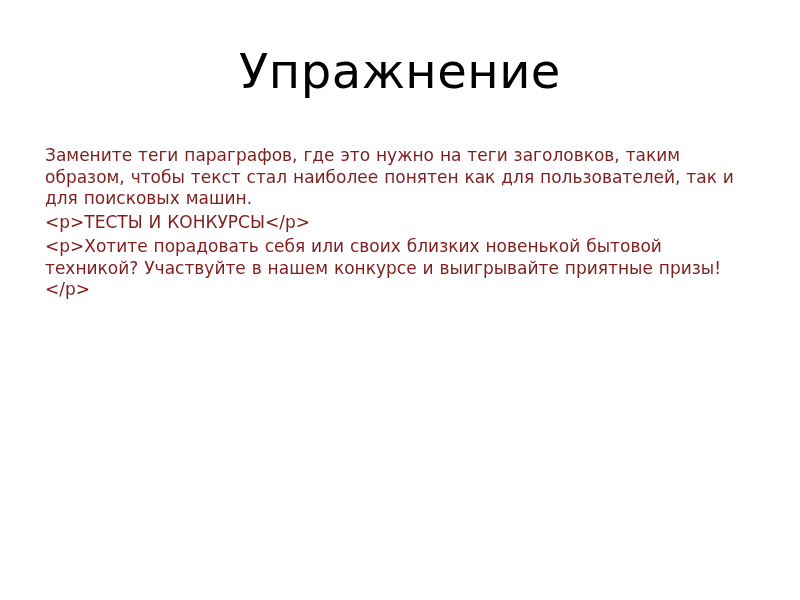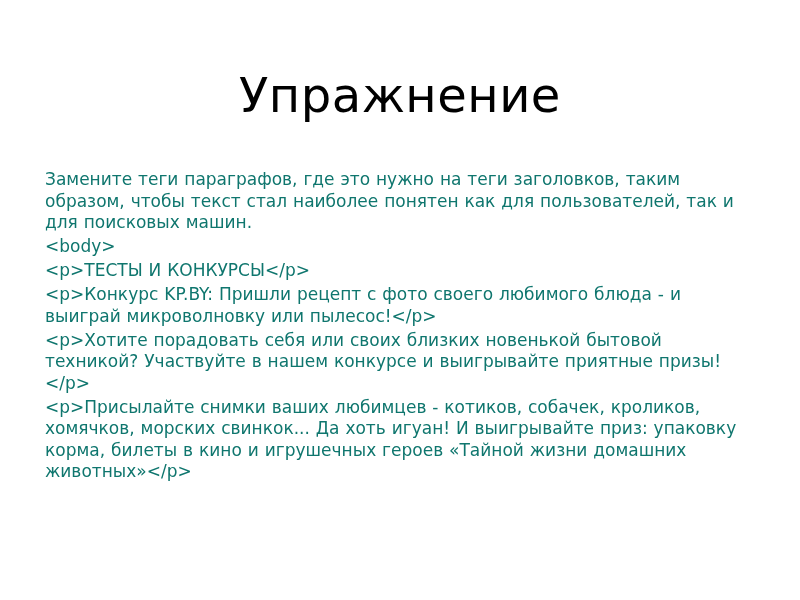--- a/index.html
+++ b/index.html
@@ -10,47 +10,44 @@
     .slide {
       position: relative;
       width: 800px;
       height: 600px;
       background: #ffffff;
       overflow: hidden;
       font-family: "DejaVu Sans", "Liberation Sans", sans-serif;
       color: #000000;
     }
     .slide-title {
-      padding-top: 68px;
+      padding-top: 44px;
       text-align: center;
       font-size: 48px;
       line-height: 1.15;
       font-weight: 400;
       color: #000000;
       letter-spacing: 0.5px;
     }
     .slide-content {
       margin: 46px 45px 0 45px;
       width: 706px;
       font-size: 17px;
       line-height: 21.5px;
-      color: #0f766e;
+      color: #7f1d1d;
     }
     .slide-content p {
       margin: 0 0 2.5px 0;
       word-spacing: 0.5px;
     }
   </style>
 </head>
 <body>
 
 <div class="slide">
   <div class="slide-title">Упражнение</div>
 
   <div class="slide-content">
     <p>Замените теги параграфов, где это нужно на теги заголовков, таким образом, чтобы текст стал наиболее понятен как для пользователей, так и для поисковых машин.</p>
-    <p>&lt;body&gt;</p>
     <p>&lt;p&gt;ТЕСТЫ И КОНКУРСЫ&lt;/p&gt;</p>
-    <p>&lt;p&gt;Конкурс KP.BY: Пришли рецепт с фото своего любимого блюда - и выиграй микроволновку или пылесос!&lt;/p&gt;</p>
     <p>&lt;p&gt;Хотите порадовать себя или своих близких новенькой бытовой техникой? Участвуйте в нашем конкурсе и выигрывайте приятные призы!&lt;/p&gt;</p>
-    <p>&lt;p&gt;Присылайте снимки ваших любимцев - котиков, собачек, кроликов, хомячков, морских свинкок... Да хоть игуан! И выигрывайте приз: упаковку корма, билеты в кино и игрушечных героев «Тайной жизни домашних животных»&lt;/p&gt;</p>
   </div>
 </div>
 
 </body></html>

